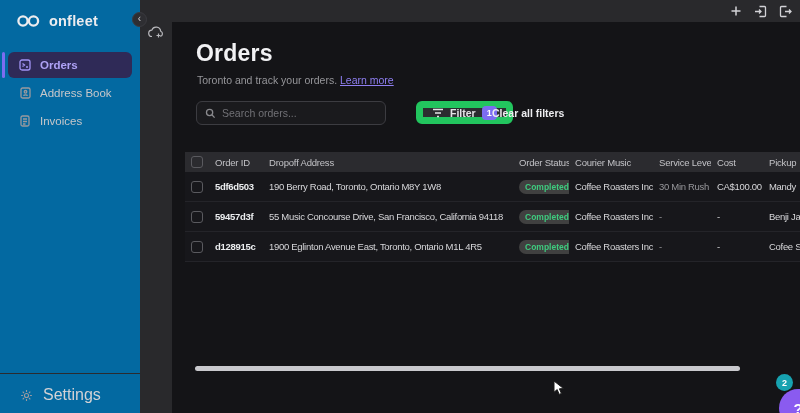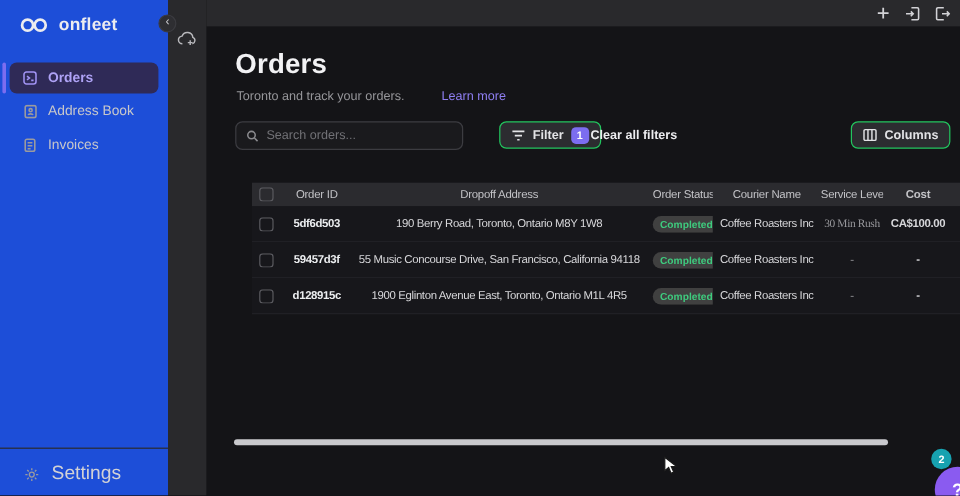--- a/index.html
+++ b/index.html
@@ -8,21 +8,21 @@
     position:relative;
     background:#141417;
     font-family:"Liberation Sans", sans-serif;
     color:#d7d7da;
   }
   svg { display:block; }
 
   
   .sidebar {
     position:absolute; left:0; top:0; width:140px; height:413px;
-    background:#1d4ed8; z-index:2;
+    background:#0369a1; z-index:2;
   }
   .brand { display:flex; align-items:center; gap:8px; padding:10px 0 0 16px; height:32px; }
   .brand-name { color:#ececef; font-size:14.5px; font-weight:600; letter-spacing:.2px; }
   .collapse-btn {
     position:absolute; left:132px; top:12px; width:15px; height:15px; border-radius:50%;
     background:#2e2e32; border:1px solid #3b3b40; color:#cfcfd3;
     font-size:10px; line-height:12px; text-align:center; z-index:6; cursor:pointer;
   }
   .nav { position:absolute; left:0; top:52px; width:140px; }
   .nav-item {
@@ -57,63 +57,63 @@
     position:absolute; left:172px; top:0; right:0; height:22px;
     background:#29292c; display:flex; align-items:center; justify-content:flex-end;
     gap:12px; padding-right:8px; z-index:1;
   }
   .topbar .tb-icon { color:#d2d2d6; cursor:pointer; }
 
   .main { position:absolute; left:172px; top:22px; right:0; bottom:0; background:#141417; }
 
   .page-title { position:absolute; left:24px; top:18px; font-size:23px; font-weight:700; color:#f2f2f4; letter-spacing:.2px; }
   .page-sub { position:absolute; left:25px; top:52px; font-size:10.5px; color:#96969a; }
-  .page-sub a { color:#8f7ff2; cursor:pointer;margin-left:28px; }
+  .page-sub a { color:#8f7ff2; text-decoration:underline; cursor:pointer; }
 
   .controls { position:absolute; left:24px; right:8px; top:79px; height:24px; }
   .search-box {
     position:absolute; left:0; top:0; width:190px; height:24px;
     background:#1a1a1d; border:1px solid #3c3c41; border-radius:6px;
     display:flex; align-items:center; gap:6px; padding:0 8px;
   }
   .search-box input {
     background:transparent; border:none; outline:none; width:100%;
     color:#d7d7da; font-size:10.5px; font-family:"Liberation Sans", sans-serif;
   }
   .search-box input::placeholder { color:#717176; }
   .btn {
-    height:23px; background:#2c2c30; border:1px solid #22c55e; border-radius:6px;
+    height:23px; background:#2c2c30; border:7px solid #22c55e; border-radius:6px;
     display:flex; align-items:center; gap:6px; padding:0 9px;
     color:#e3e3e6; font-size:10.5px; font-weight:600; cursor:pointer;
   }
   .filter-btn { position:absolute; left:220px; top:0; }
   .filter-count {
     min-width:15px; height:14px; border-radius:4px; background:#7c6df0; color:#ffffff;
     font-size:9px; font-weight:700; display:flex; align-items:center; justify-content:center; padding:0 3px;
   }
   .clear-all { position:absolute; left:296px; top:6px; font-size:10.5px; font-weight:600; color:#ececef; cursor:pointer; }
   .columns-btn { position:absolute; right:0; top:0; }
 
   .summary { position:absolute; left:24px; top:112px; font-size:10px; color:#a6a6aa; }
 
   
-  .table-wrap { position:absolute; left:38px; top:130px; right:0; overflow:hidden;text-align:center; }
+  .table-wrap { position:absolute; left:13px; top:130px; right:0; overflow:hidden; }
   .t-row { display:flex; width:680px; align-items:center; }
   .t-head { height:20px; background:#2b2b2f; color:#c3c3c7; font-size:9.5px; letter-spacing:-.2px; }
   .t-body { height:30px; background:#17171b; border-bottom:1px solid #242429; font-size:9.5px; letter-spacing:-.3px; color:#d7d7da; }
   .cell { padding-left:6px; white-space:nowrap; overflow:hidden; }
   .c-check { width:24px; display:flex; justify-content:center; padding-left:0; }
   .c-id { width:54px; }
   .t-body .c-id { font-weight:700; color:#eceef0; }
   .c-addr { width:250px; }
   .c-status { width:56px; }
   .c-courier { width:84px; }
   .c-service { width:58px; }
-  .t-body .c-service { color:#97979b;font-family:Liberation Serif, serif; }
-  .c-cost { width:52px;font-weight:bold; }
+  .t-body .c-service { color:#97979b; }
+  .c-cost { width:52px; }
   .c-pickup { width:100px; }
   .cb {
     width:12px; height:12px; border:1.5px solid #5a5a5f; border-radius:3px;
     background:transparent; cursor:pointer;
   }
   .pill {
     display:inline-block; padding:2px 6px; border-radius:999px;
     background:#404040; color:#3ecb7e; font-size:8.5px; font-weight:600; letter-spacing:0;
   }
 
@@ -248,41 +248,32 @@
         <svg width="12" height="10" viewBox="0 0 12 10" fill="none" stroke="currentColor" stroke-width="1.3">
           <path d="M1 1.5h10M3 5h6M5 8.5h2"></path>
         </svg>
       </span>
       <span>Filter</span>
       <span class="filter-count">1</span>
     </div>
 
     <div class="clear-all">Clear all filters</div>
 
-    <div class="btn columns-btn">
-      <span>
-        <svg width="12" height="11" viewBox="0 0 12 11" fill="none" stroke="currentColor" stroke-width="1.2">
-          <rect x="1" y="1" width="10" height="9" rx="1"></rect>
-            <path d="M4.3 1v9M7.6 1v9"></path>
-        </svg>
-      </span>
-      <span>Columns</span>
-    </div>
   </div>
 
 
   <div class="table-wrap">
     <div class="t-row t-head">
       <div class="cell c-check">
           <span class="cb"></span>
         </div>
       <div class="cell c-id">Order ID</div>
       <div class="cell c-addr">Dropoff Address</div>
       <div class="cell c-status">Order Status</div>
-      <div class="cell c-courier">Courier Name</div>
+      <div class="cell c-courier">Courier Music</div>
       <div class="cell c-service">Service Level</div>
       <div class="cell c-cost">Cost</div>
       <div class="cell c-pickup">Pickup</div>
     </div>
 
     <div class="t-row t-body">
       <div class="cell c-check">
           <span class="cb"></span>
         </div>
       <div class="cell c-id">5df6d503</div>

